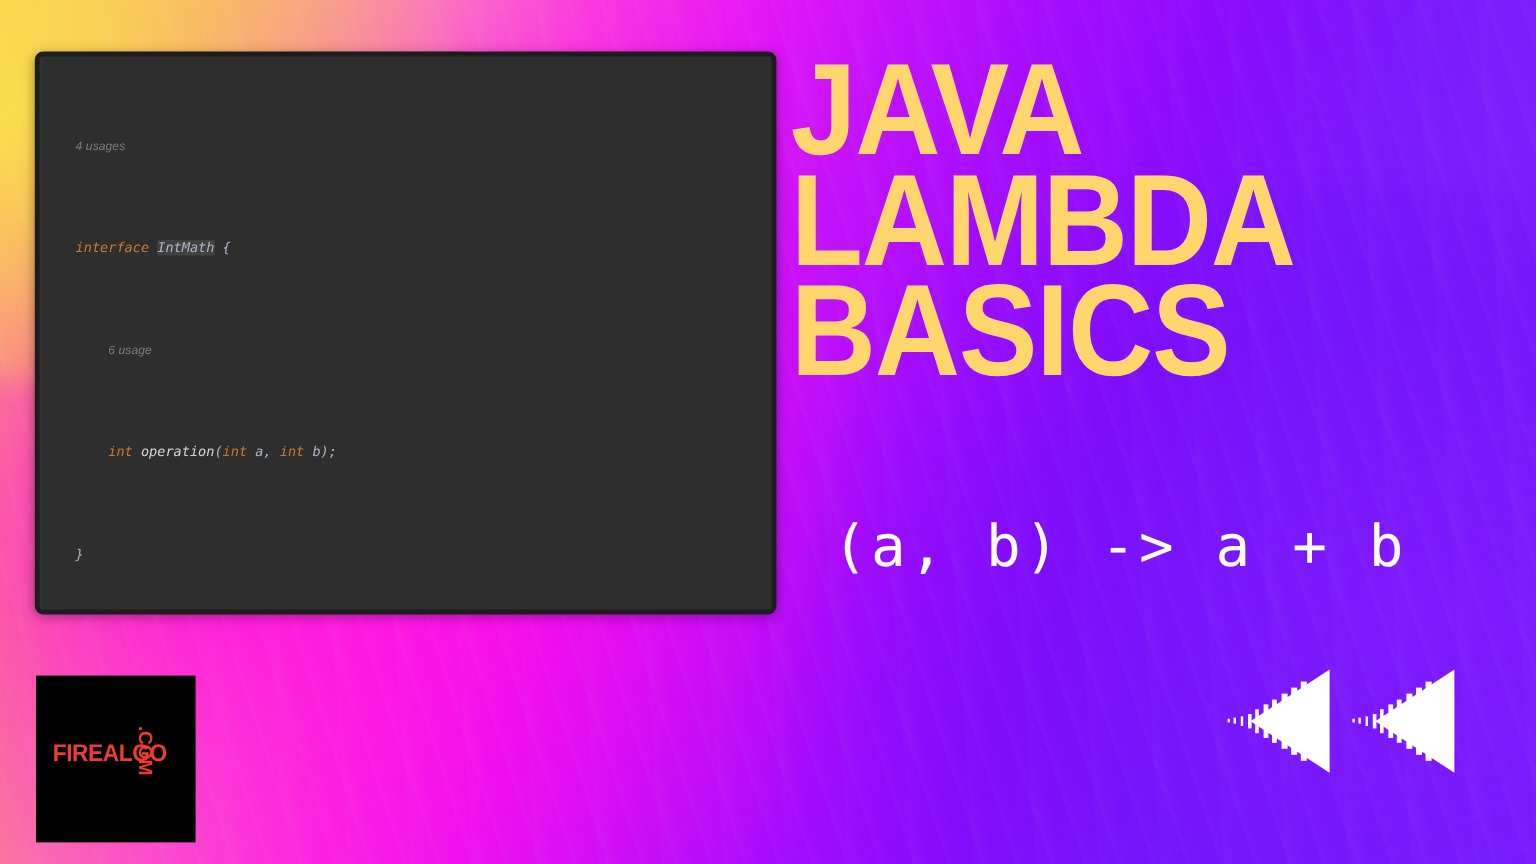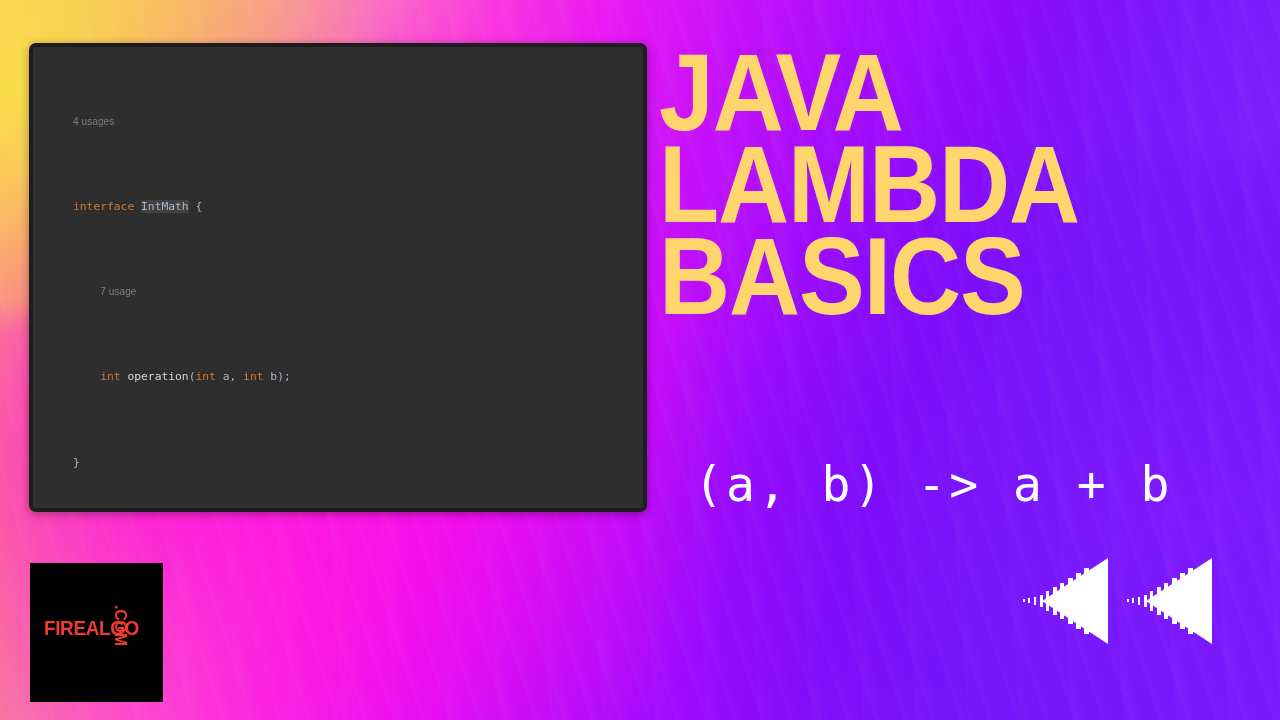--- a/index.html
+++ b/index.html
@@ -125,22 +125,23 @@
     inset: 0;
     font-family: "DejaVu Sans Mono", "Liberation Mono", monospace;
     font-size: 11.3px;
     line-height: 21.3px;
     color: #c8cacc;
     white-space: pre;
   }
   .ln {
     position: relative;
     height: 21.3px;
-    padding-left: 40px;
+    padding-left: 30px;
     box-sizing: border-box;
+    font-style: italic;
   }
   .hint {
     color: #7b7e80;
     font-family: "Liberation Sans", sans-serif;
     font-size: 10px;
     letter-spacing: 0.1px;
   }
 
   
   .kw    { color: #cc7832; }
@@ -174,21 +175,20 @@
   }
   #lambda-expr {
     position: absolute;
     left: 694px;
     top: 428px;
     color: #ffffff;
     font-family: "DejaVu Sans Mono", "Liberation Mono", monospace;
     font-size: 48px;
     letter-spacing: 3px;
     white-space: pre;
-    margin-top: 28px;
   }
 
   
   #logo {
     position: absolute;
     left: 30px;
     top: 563px;
     width: 133px;
     height: 139px;
     background: #000000;
@@ -248,21 +248,21 @@
   <div class="bg-streaks2"></div>
 
   <div id="editor">
     <div id="gutter"></div>
     <div class="code">
 
       <div class="ln"><span class="hint">4 usages</span></div>
 
       <div class="ln"><span class="kw">interface</span><span class="punc"> </span><span class="cls-hl">IntMath</span><span class="punc"> {</span></div>
 
-      <div class="ln">    <span class="hint">7 usage</span></div>
+      <div class="ln">    <span class="hint">6 usage</span></div>
 
       <div class="ln">    <span class="kw">int</span> <span class="meth">operation</span><span class="punc">(</span><span class="kw">int</span> <span class="ident">a</span><span class="punc">, </span><span class="kw">int</span> <span class="ident">b</span><span class="punc">);</span></div>
 
       <div class="ln"><span class="punc">}</span></div>
 
       
 
       
 
       

